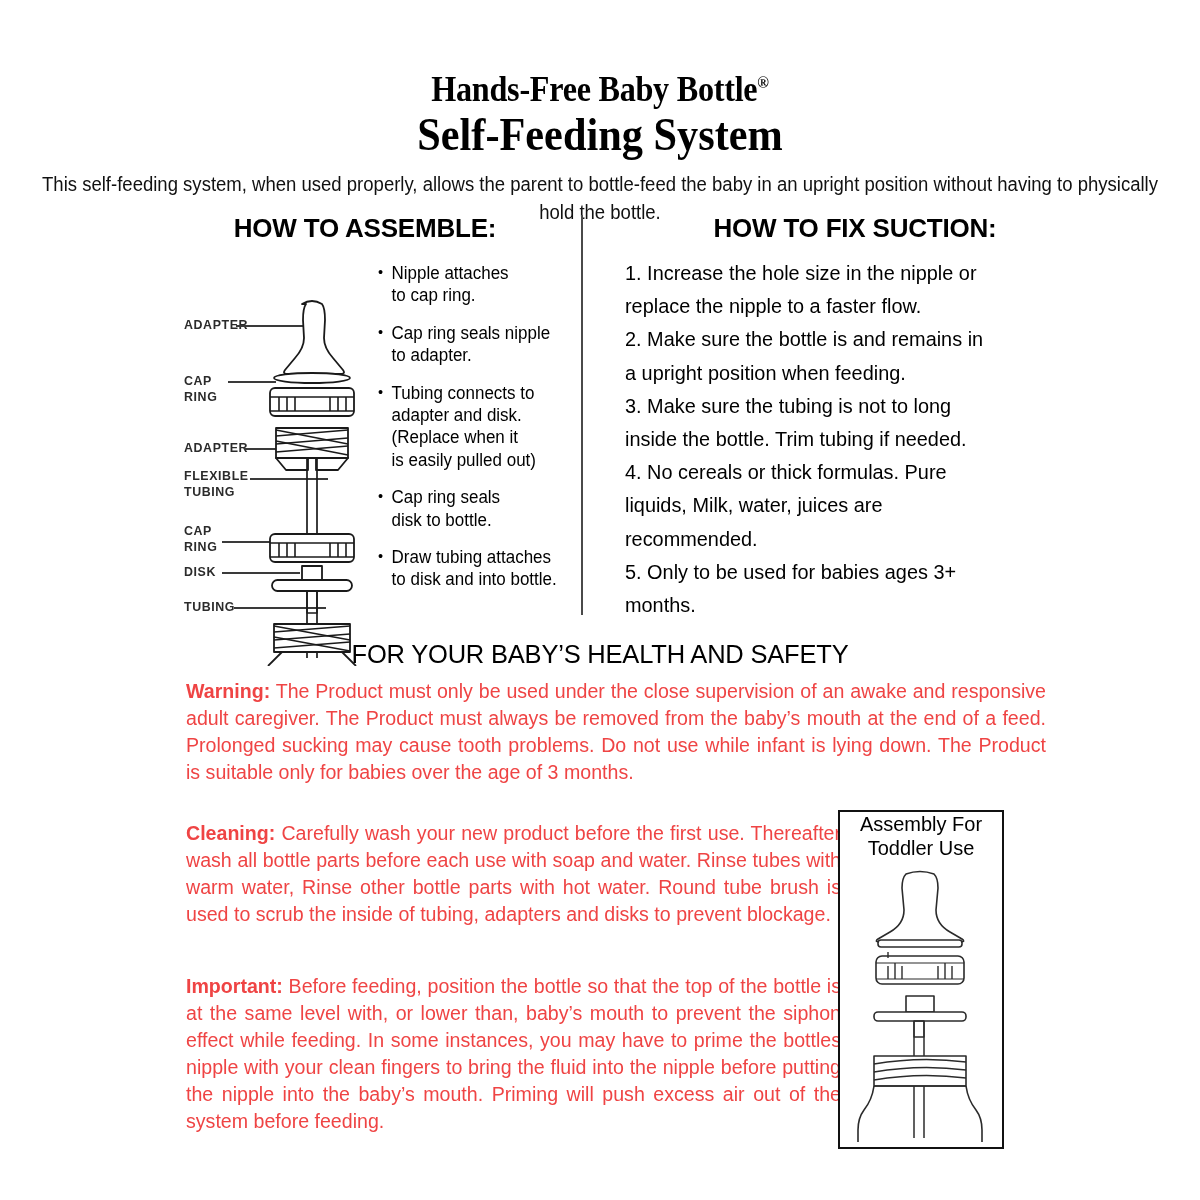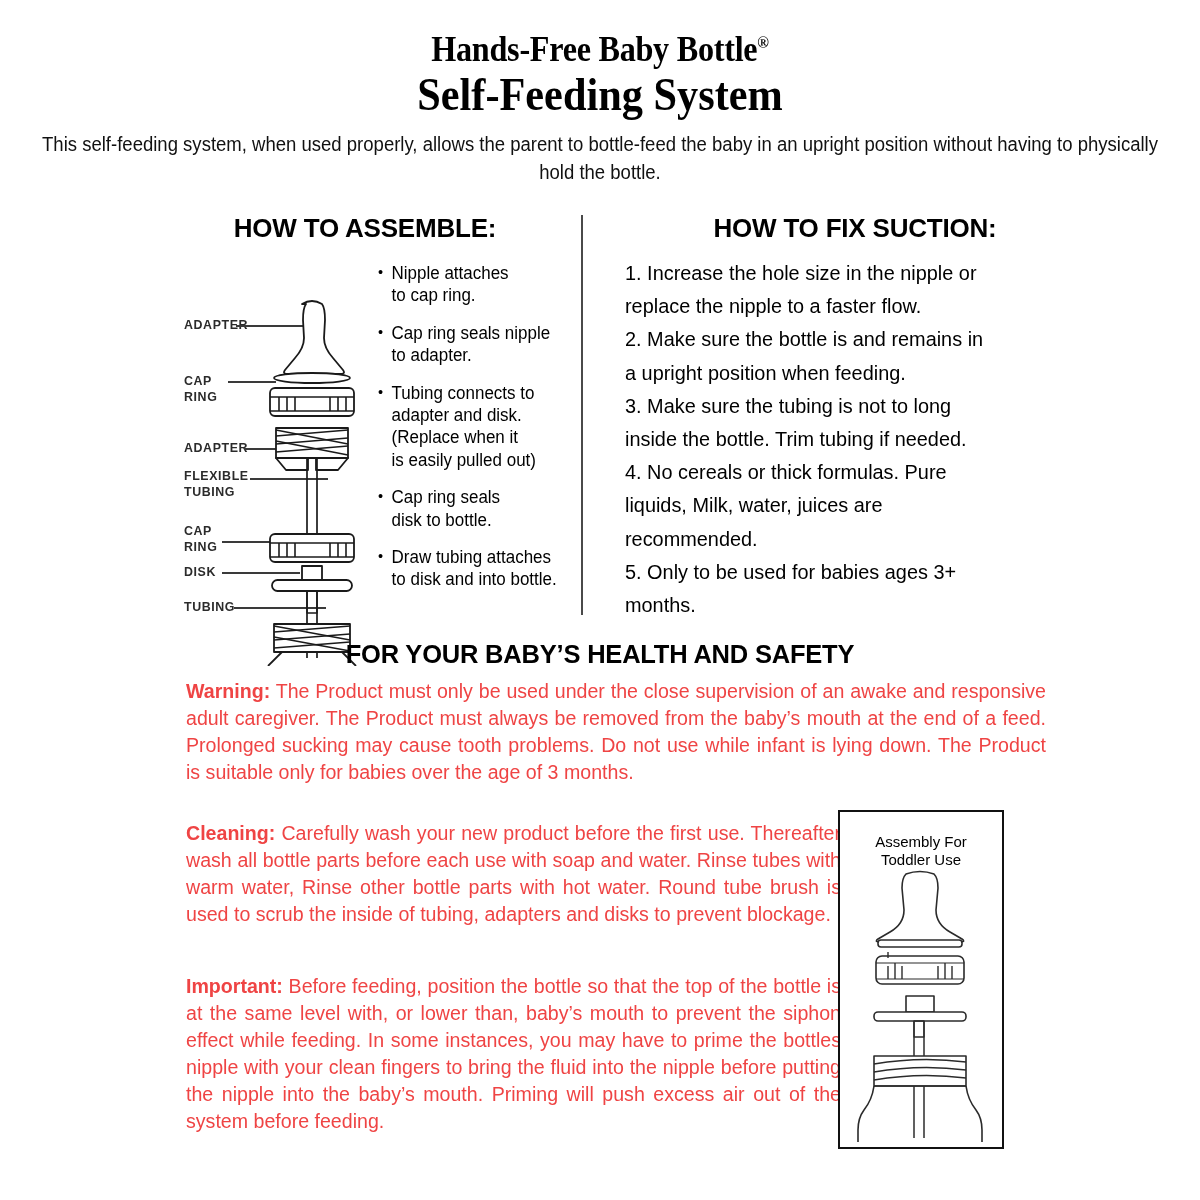--- a/index.html
+++ b/index.html
@@ -7,21 +7,21 @@
     width:1200px;height:1200px;
     background:#ffffff;
     font-family:"Liberation Sans", sans-serif;
     color:#000000;
     overflow:hidden;
     position:relative;
   }
   .page{position:absolute;inset:0;}
 
   
-  .title-wrap{text-align:center;padding-top:32px;}
+  .title-wrap{text-align:center;padding-top:32px;margin-top:40px;}
   .title1{
     font-family:"Liberation Serif", serif;
     font-weight:bold;
     font-size:35px;
     letter-spacing:-0.3px;
     line-height:1.0;
     transform:scaleX(0.92);
   }
   .title1 .reg{font-size:17px;vertical-align:super;line-height:0;}
   .title2{
@@ -94,42 +94,42 @@
     font-size:20.5px;
     line-height:1.62;
     transform:scaleX(0.97);
     transform-origin:left top;
   }
   .suction div{white-space:pre-line;}
 
   
   .safety{position:absolute;top:640px;left:0;width:1200px;}
   .safety-head{
-    text-align:center;font-weight:bold;font-size:25.5px;
+    text-align:center;font-weight:normal;font-size:25.5px;
     letter-spacing:-0.2px;
   }
   .body-text{
     position:absolute;left:186px;width:655px;
     font-size:19.6px;line-height:1.38;
     text-align:justify;
     color:#ef4444;
   }
   .body-text b{font-weight:bold;}
   .p-warning{top:678px;width:860px;}
   .p-cleaning{top:820px;}
   .p-important{top:960px;margin-top:13px;}
 
   
   .toddler-box{
     position:absolute;left:838px;top:810px;width:162px;height:335px;
     border:2px solid #111;background:#fff;
   }
   .toddler-title{
-    text-align:center;font-size:15px;line-height:1.18;
-    margin-top:21px;white-space:pre-line;
+    text-align:center;font-size:20px;line-height:1.18;
+    margin-top:1px;white-space:pre-line;
   }
   svg{display:block;}
 </style>
 </head>
 <body>
 
 <div class="page">
 
   <div class="title-wrap">
     <div class="title1"><span>Hands-Free Baby Bottle</span><span class="reg">®</span></div>

